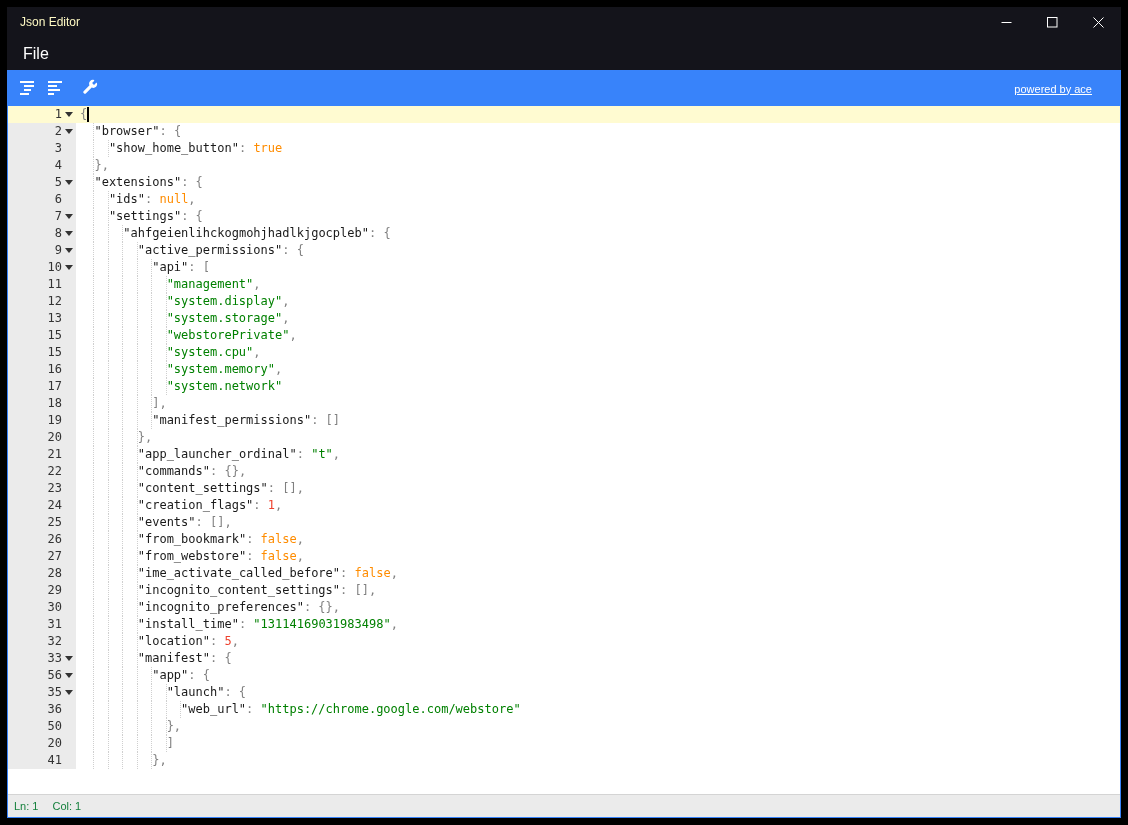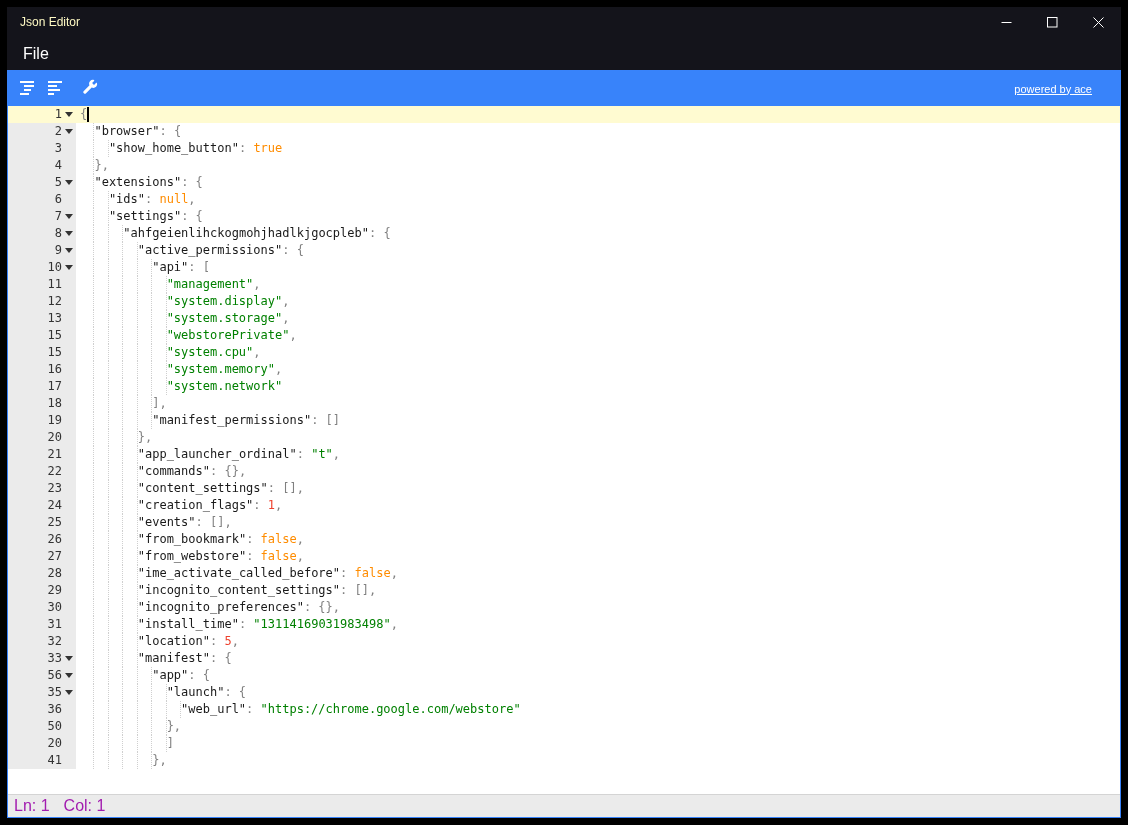--- a/index.html
+++ b/index.html
@@ -44,21 +44,21 @@
   .cursor { position:absolute; top:1px; width:2px; height:15px; background:#000; }
 
   .tok-key { color:var(--tok-key,#1a1a1a); }
   .tok-string { color:var(--tok-string,#008000); }
   .tok-number { color:var(--tok-number,#ee422e); }
   .tok-constant { color:var(--tok-constant,#ff8c00); }
   .tok-punctuation { color:var(--tok-punctuation,#808080); }
 
   
   .statusbar { flex:0 0 23px; background:var(--statusbar-bg,#ebebeb); border-top:1px solid #d4d4d4;
-               display:flex; align-items:center; color:#a21caf; font-size:16px; padding-left:6px; }
+               display:flex; align-items:center; color:#15803d; font-size:11px; padding-left:6px; }
   .statusbar span { margin-right:14px; }
 </style>
 </head>
 <body>
 
 <div class="window">
 
   <div class="titlebar">
     <span class="title">Json Editor</span>
     <div class="win-controls">

